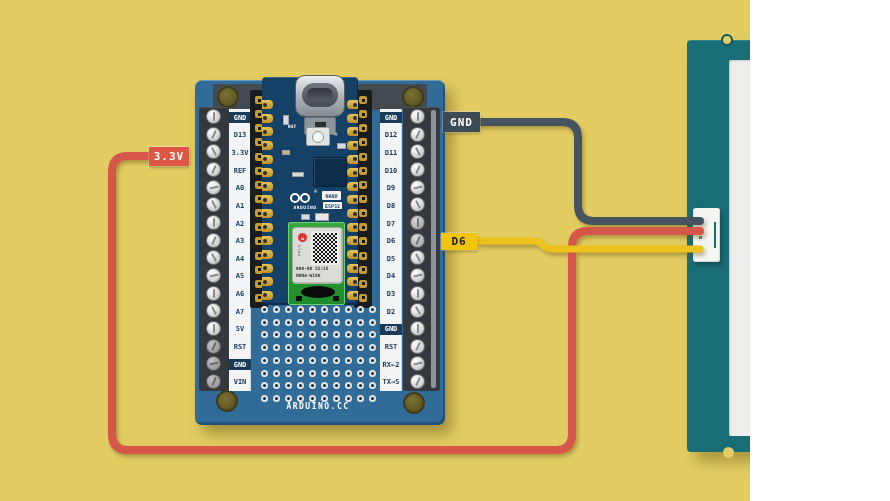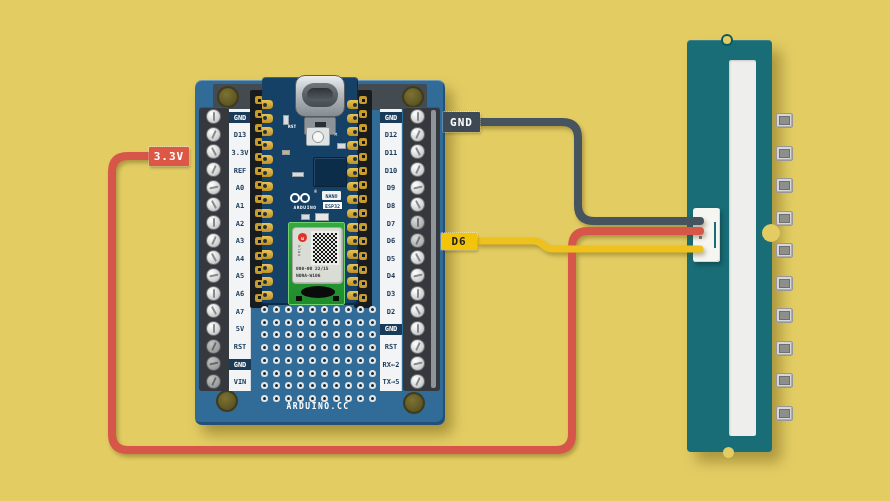--- a/index.html
+++ b/index.html
@@ -1,17 +1,17 @@
 <!DOCTYPE html>
 <html><head>
 <meta charset="utf-8">
 <style>
   html,body{margin:0;padding:0;}
   body{font-family:"DejaVu Sans Mono", monospace;}
-  .stage{position:relative;width:890px;height:501px;background:#e3cd63;overflow:hidden;}
+  .stage{position:relative;width:750px;height:501px;background:#e3cd63;overflow:hidden;}
   .stage *{position:absolute;box-sizing:border-box;}
 
   
   .strip{left:687px;top:40px;width:85px;height:412px;background:#186d77;border-radius:4px;
          box-shadow:9px 10px 14px rgba(90,70,10,.4), inset 0 1px 0 rgba(255,255,255,.15);}
   .channel{left:42px;top:20px;width:27px;height:376px;background:#eeefec;border-radius:2px;
            box-shadow:inset 1px 1px 2px rgba(0,0,0,.15);}
   .leds{left:47px;top:53px;width:17px;height:308px;display:flex;flex-direction:column;justify-content:space-between;}
   .led{position:static;width:17px;height:15px;background:#d6d6d3;border:1px solid #97979b;border-radius:2px;
        box-shadow:inset -1px -1px 0 #adadab;display:flex;align-items:center;justify-content:center;}

